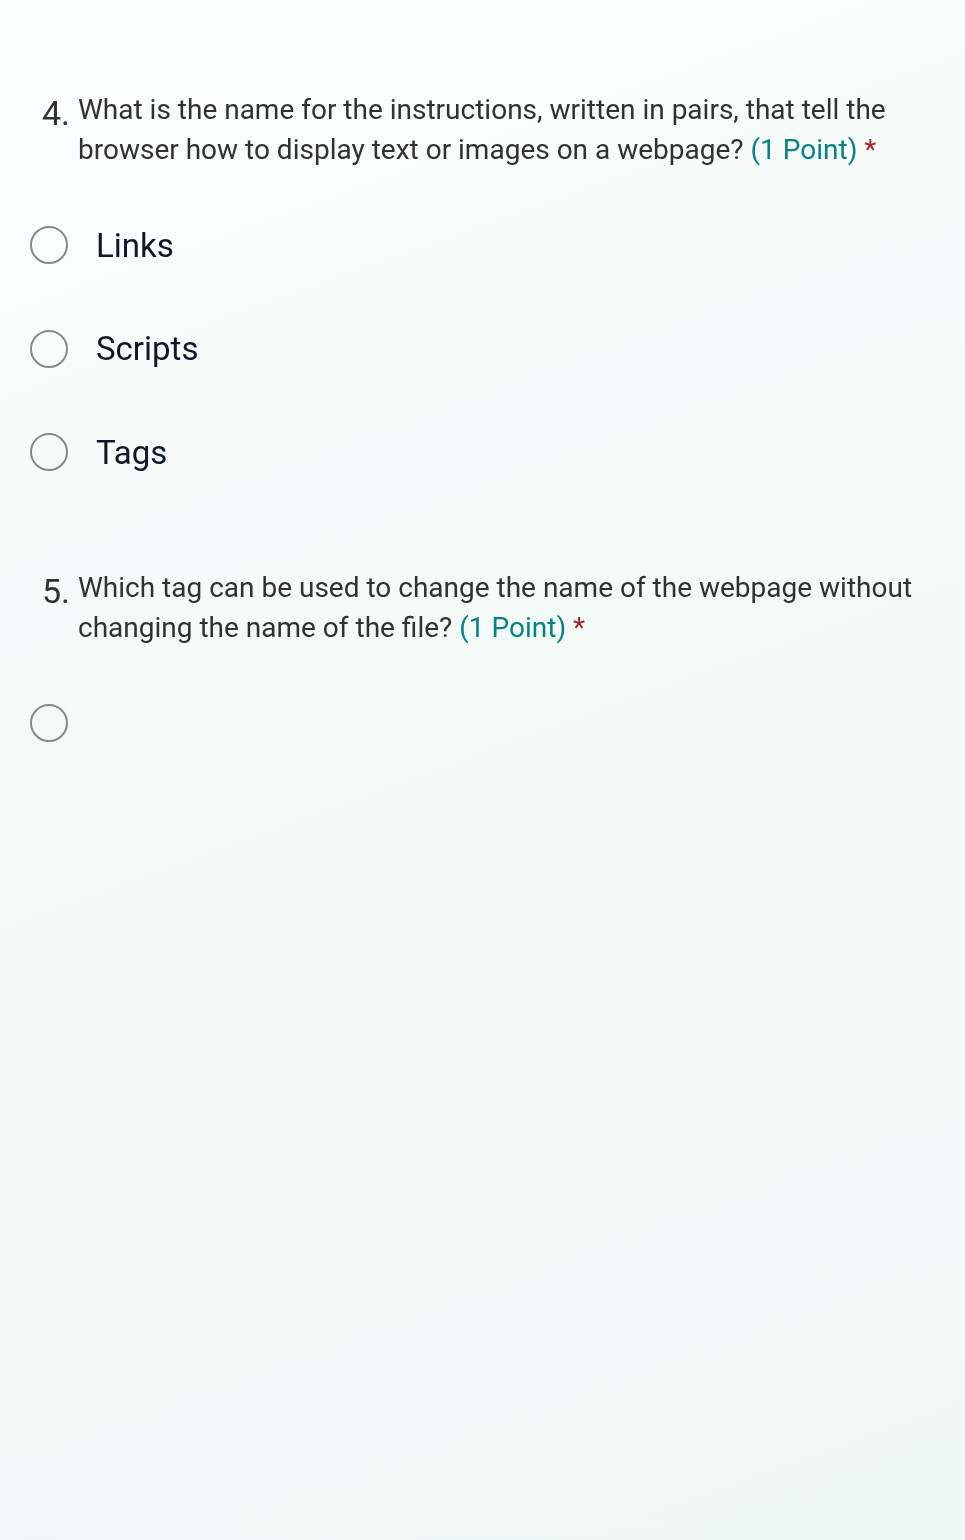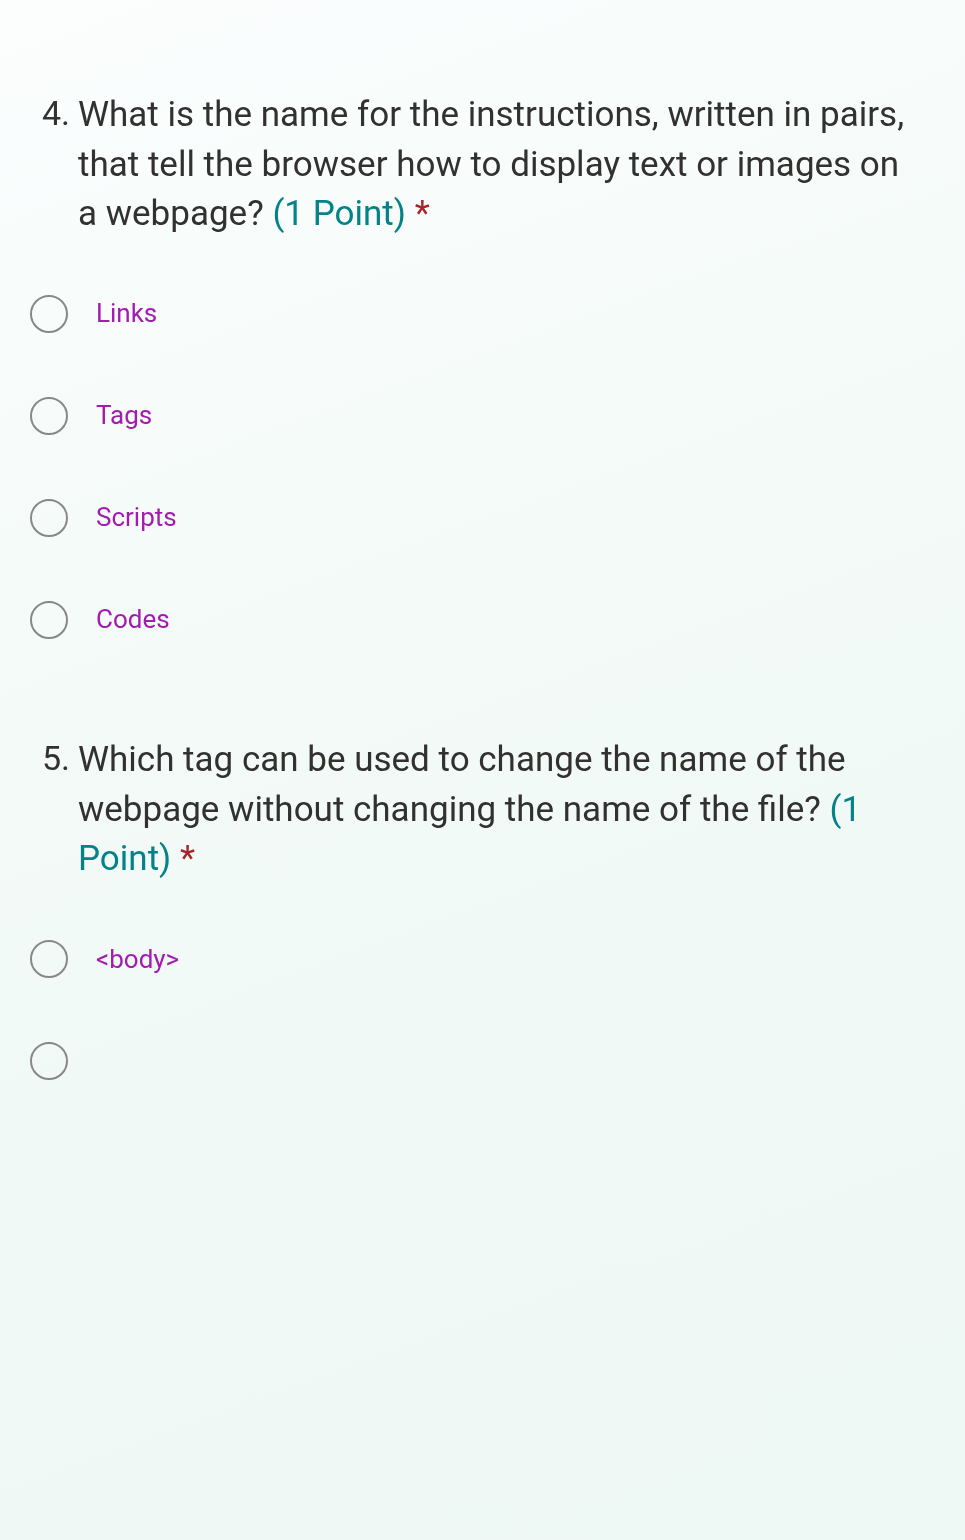--- a/index.html
+++ b/index.html
@@ -26,21 +26,21 @@
   .q-number {
     font-size: 34px;
     line-height: 1.4;
     color: #323130;
     width: 50px;
     flex: 0 0 auto;
     text-align: right;
     padding-right: 4px;
   }
   .q-text {
-    font-size: 35px;
+    font-size: 28px;
     line-height: 1.42;
     color: #323130;
     flex: 1;
     padding-left: 4px;
   }
   .points {
     color: #038387;
   }
   .req {
     color: #a4262c;
@@ -58,22 +58,22 @@
     width: 38px;
     height: 38px;
     border: 2px solid #8a8886;
     border-radius: 50%;
     flex: 0 0 auto;
     margin-right: 28px;
     box-sizing: border-box;
     background: transparent;
   }
   .option-label {
-    font-size: 26px;
-    color: #a21caf;
+    font-size: 33px;
+    color: #0f172a;
     line-height: 1.2;
   }
 </style>
 </head>
 <body>
 
 <div class="page">
 
   <div class="question-block">
     <div class="question-row">
@@ -84,46 +84,38 @@
         <span class="req">*</span>
       </div>
     </div>
     <div class="options">
       <label class="option">
         <span class="radio"></span>
         <span class="option-label">Links</span>
       </label>
       <label class="option">
         <span class="radio"></span>
-        <span class="option-label">Tags</span>
-      </label>
-      <label class="option">
-        <span class="radio"></span>
         <span class="option-label">Scripts</span>
       </label>
       <label class="option">
         <span class="radio"></span>
-        <span class="option-label">Codes</span>
+        <span class="option-label">Tags</span>
       </label>
     </div>
   </div>
 
   <div class="question-block">
     <div class="question-row">
       <div class="q-number">5.</div>
       <div class="q-text">
         <span>Which tag can be used to change the name of the webpage without changing the name of the file?</span>
         <span class="points">(1 Point)</span>
         <span class="req">*</span>
       </div>
     </div>
     <div class="options">
       <label class="option">
         <span class="radio"></span>
-        <span class="option-label">&lt;body&gt;</span>
-      </label>
-      <label class="option">
-        <span class="radio"></span>
       </label>
     </div>
   </div>
 
 </div>
 
 </body></html>

